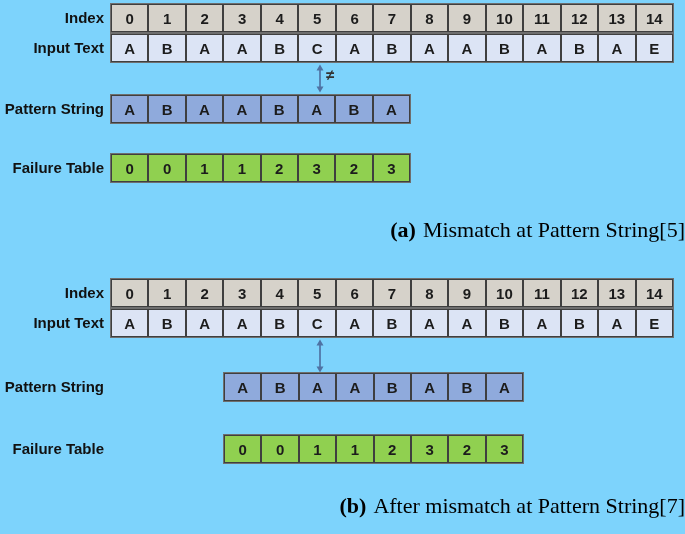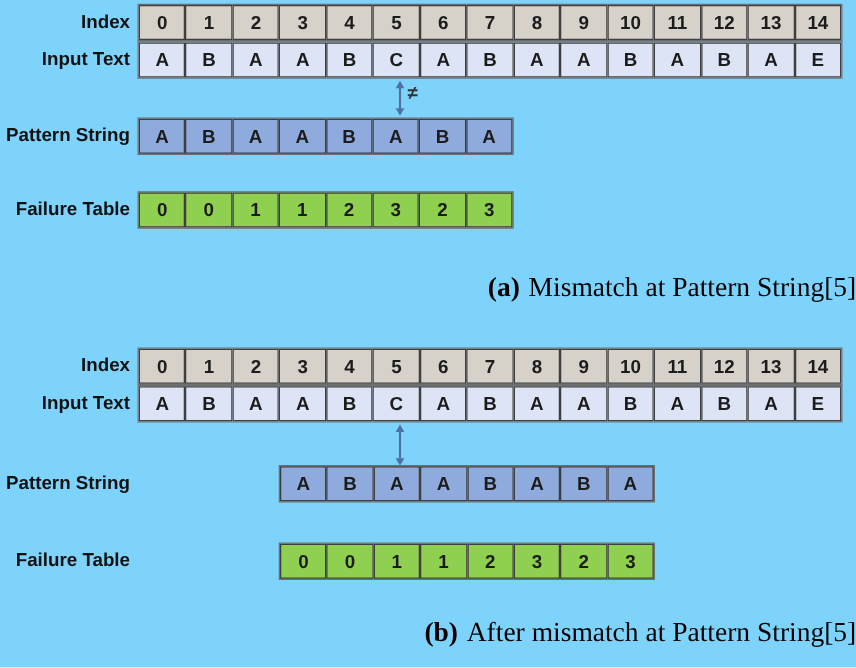--- a/index.html
+++ b/index.html
@@ -203,17 +203,17 @@
         <div class="cell">0</div>
         <div class="cell">1</div>
         <div class="cell">1</div>
         <div class="cell">2</div>
         <div class="cell">3</div>
         <div class="cell">2</div>
         <div class="cell">3</div>
       </div>
 
     <div class="caption" style="top:493px">
-      <span class="cap-marker">(b)</span><span class="cap-text">After mismatch at Pattern String[5]</span>
+      <span class="cap-marker">(b)</span><span class="cap-text">After mismatch at Pattern String[7]</span>
     </div>
   </section>
 
 </div>
 
 </body></html>

